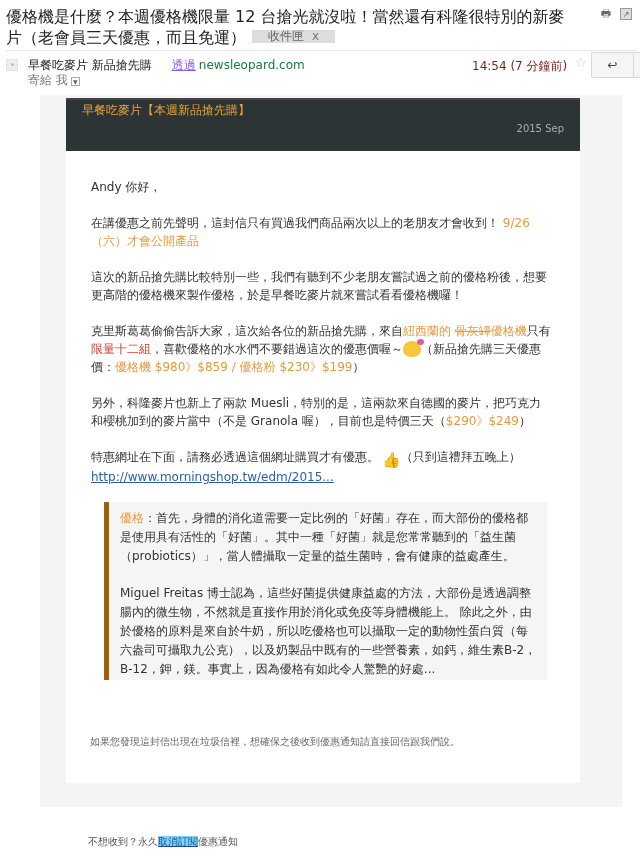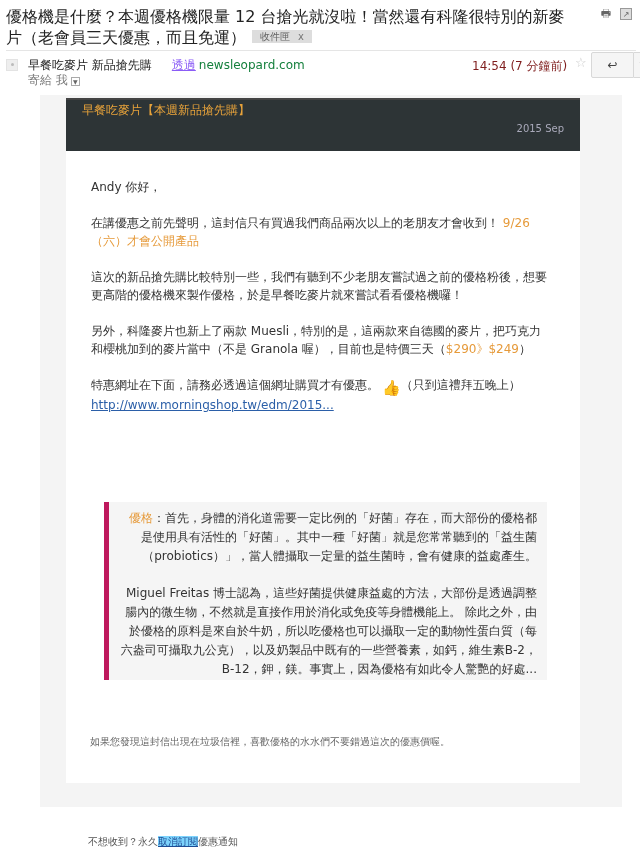--- a/index.html
+++ b/index.html
@@ -1,21 +1,21 @@
 <!DOCTYPE html>
 <html><head>
 <meta charset="utf-8">
 <style>
   * { box-sizing: border-box; margin: 0; padding: 0; }
   html, body { width: 640px; height: 858px; background: #ffffff; overflow: hidden; }
   body { font-family: "DejaVu Sans", "Liberation Sans", sans-serif; color: #222; position: relative; }
 
   
   .subject { position: absolute; left: 6px; top: 6px; width: 570px; font-size: 16px; line-height: 21px; color: #222; }
-  .subject .tag { display: inline-block; background: #ddd; color: #666; font-size: 10px; line-height: 13px; padding: 0 8px; margin-left: 6px; vertical-align: 3px; }
+  .subject .tag { display: inline-block; background: #ddd; color: #666; font-size: 12px; line-height: 13px; padding: 0 16px; margin-left: 6px; vertical-align: 3px; }
   .subject .tag .x { margin-left: 8px; color: #777; }
   .top-icons { position: absolute; right: 8px; top: 8px; display: flex; gap: 8px; }
   .top-icons span { display: inline-block; width: 12px; height: 12px; color: #666; font-size: 11px; line-height: 12px; text-align: center; }
   .top-icons .ext { border: 1px solid #999; background: #ddd; font-size: 8px; }
 
   .hdr-sep { position: absolute; left: 6px; right: 4px; top: 50px; height: 1px; background: #e5e5e5; }
 
   
   .avatar { position: absolute; left: 6px; top: 59px; width: 12px; height: 12px; background: #eee; border: 1px solid #e3e3e3; }
   .avatar::after { content: ""; position: absolute; left: 4px; top: 3px; width: 3px; height: 3px; border-radius: 50%; background: #bbb; }
@@ -43,21 +43,21 @@
   .body p { margin-bottom: 18px; }
   .orange { color: #e69a3a; }
   .red { color: #d73b2e; }
   .strike { text-decoration: line-through; }
   .link { color: #2b5fa8; text-decoration: underline; }
   .emoji { display: inline-block; width: 18px; height: 16px; vertical-align: -4px; position: relative; }
   .emoji.face { background: #f7c63b; border-radius: 50% 50% 45% 45%; }
   .emoji.face::after { content: ""; position: absolute; right: -3px; top: -2px; width: 7px; height: 6px; background: #e4579b; border-radius: 50%; }
   .emoji.thumb { font-size: 15px; line-height: 16px; color: #f3b02d; }
 
-  .quote { position: absolute; left: 104px; top: 502px; width: 443px; height: 178px; background: #f5f5f5; border-left: 5px solid #be185d; padding: 7px 10px 0 11px; font-size: 12px; line-height: 19px; color: #333; text-align: right; }
+  .quote { position: absolute; left: 104px; top: 502px; width: 443px; height: 178px; background: #f5f5f5; border-left: 5px solid #a16207; padding: 7px 10px 0 11px; font-size: 12px; line-height: 19px; color: #333; }
   .quote p { margin-bottom: 18px; }
 
   .footer-note { position: absolute; left: 90px; top: 735px; font-size: 10px; color: #666; }
   .unsub { position: absolute; left: 88px; top: 835px; font-size: 10px; color: #555; }
   .unsub a { color: #1f4d94; text-decoration: underline; background: #7dd3fc; }
 </style>
 </head>
 <body>
 
 <div class="subject">
@@ -87,24 +87,25 @@
 <div class="card"></div>
 <div class="banner">
   <div class="title">早餐吃麥片【本週新品搶先購】</div>
   <div class="date">2015 Sep</div>
 </div>
 
 <div class="body">
   <p>Andy 你好，</p>
   <p><span>在講優惠之前先聲明，這封信只有買過我們商品兩次以上的老朋友才會收到！</span> <span class="orange">9/26（六）才會公開產品</span></p>
   <p>這次的新品搶先購比較特別一些，我們有聽到不少老朋友嘗試過之前的優格粉後，想要更高階的優格機來製作優格，於是早餐吃麥片就來嘗試看看優格機囉！</p>
+  <p><span>克里斯葛葛偷偷告訴大家，這次給各位的新品搶先購，來自</span><span class="orange">紐西蘭的</span> <span class="orange strike">骨灰罈</span><span class="orange">優格機</span><span>只有</span><span class="red">限量十二組</span><span>，喜歡優格的水水們不要錯過這次的優惠價喔～</span><span class="emoji face"></span><span>（新品搶先購三天優惠價：</span><span class="orange">優格機 $980》$859 / 優格粉 $230》$199</span><span>）</span></p>
   <p><span>另外，科隆麥片也新上了兩款 Muesli，特別的是，這兩款來自德國的麥片，把巧克力和櫻桃加到的麥片當中（不是 Granola 喔），目前也是特價三天（</span><span class="orange">$290》$249</span><span>）</span></p>
   <p><span>特惠網址在下面，請務必透過這個網址購買才有優惠。</span> <span class="emoji thumb">👍</span><span>（只到這禮拜五晚上）</span><br><span class="link">http://www.morningshop.tw/edm/2015...</span></p>
 </div>
 
 <div class="quote">
   <p><span class="orange">優格</span><span>：首先，身體的消化道需要一定比例的「好菌」存在，而大部份的優格都是使用具有活性的「好菌」。其中一種「好菌」就是您常常聽到的「益生菌（probiotics）」，當人體攝取一定量的益生菌時，會有健康的益處產生。</span></p>
   <p>Miguel Freitas 博士認為，這些好菌提供健康益處的方法，大部份是透過調整腸內的微生物，不然就是直接作用於消化或免疫等身體機能上。 除此之外，由於優格的原料是來自於牛奶，所以吃優格也可以攝取一定的動物性蛋白質（每六盎司可攝取九公克），以及奶製品中既有的一些營養素，如鈣，維生素B-2，B-12，鉀，鎂。事實上，因為優格有如此令人驚艷的好處...</p>
 </div>
 
-<div class="footer-note">如果您發現這封信出現在垃圾信裡，喜歡優格的水水們不要錯過這次的優惠價喔。</div>
+<div class="footer-note">如果您發現這封信出現在垃圾信裡，想確保之後收到優惠通知請直接回信跟我們說。</div>
 
 <div class="unsub"><span>不想收到？永久</span><a>取消訂閱</a><span>優惠通知</span></div>
 
 </body></html>

